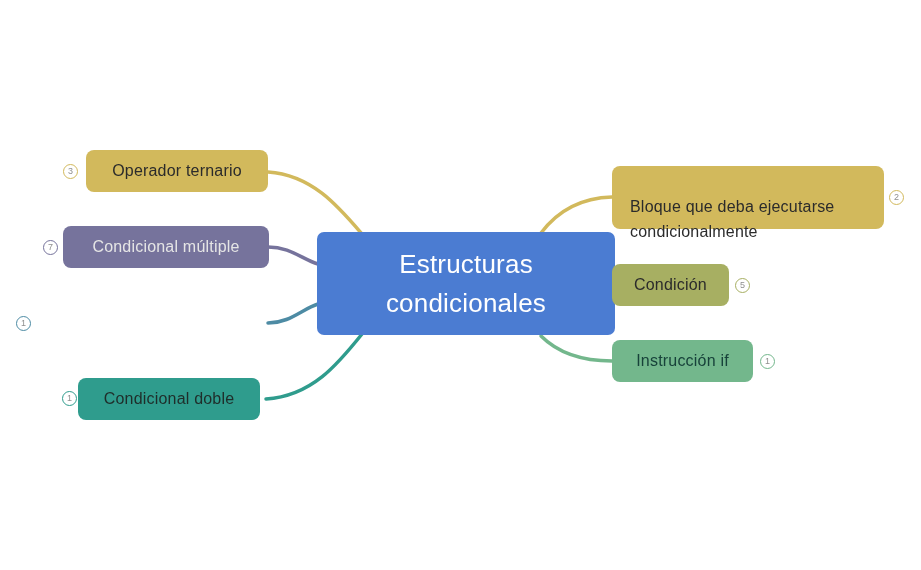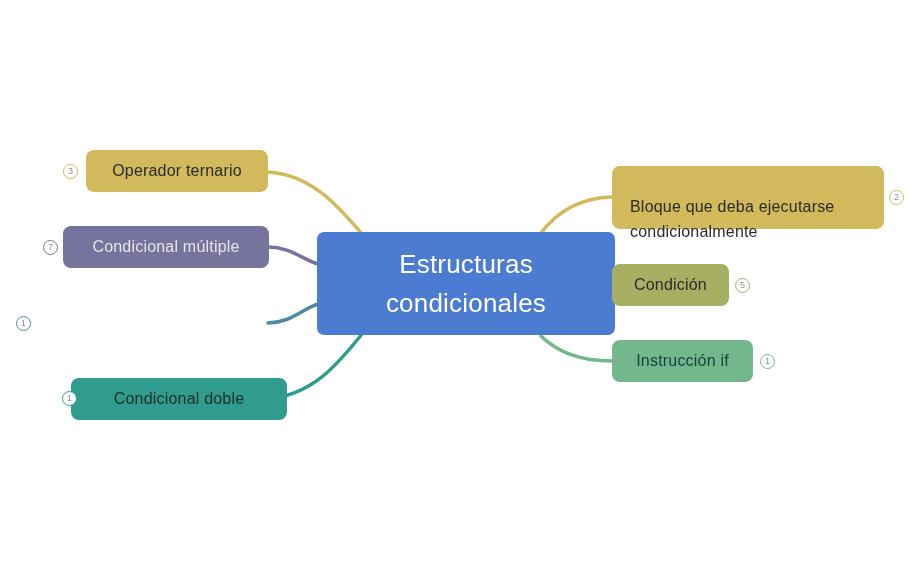--- a/index.html
+++ b/index.html
@@ -57,21 +57,21 @@
   }
   .node.multiline .node-label {
     text-align: left;
     padding: 0 18px;
     line-height: 1.55;
     margin-top: 45px;
   }
   .n-l1 { left: 86px;  top: 150px; width: 182px; height: 42px; }
   .n-l2 { left: 63px;  top: 226px; width: 206px; height: 42px; }
   .n-l3 { left: 37px;  top: 302px; width: 232px; height: 42px; }
-  .n-l4 { left: 71px;  top: 378px; width: 216px; height: 42px; }
+  .n-l4 { left: 78px;  top: 378px; width: 182px; height: 42px; }
   .n-r1 { left: 612px; top: 166px; width: 272px; height: 63px; }
   .n-r2 { left: 612px; top: 264px; width: 117px; height: 42px; }
   .n-r3 { left: 612px; top: 340px; width: 141px; height: 42px; }
   .badge {
     position: absolute;
     z-index: 2;
     width: 15px;
     height: 15px;
     border-radius: 50%;
     border: 1px solid;

